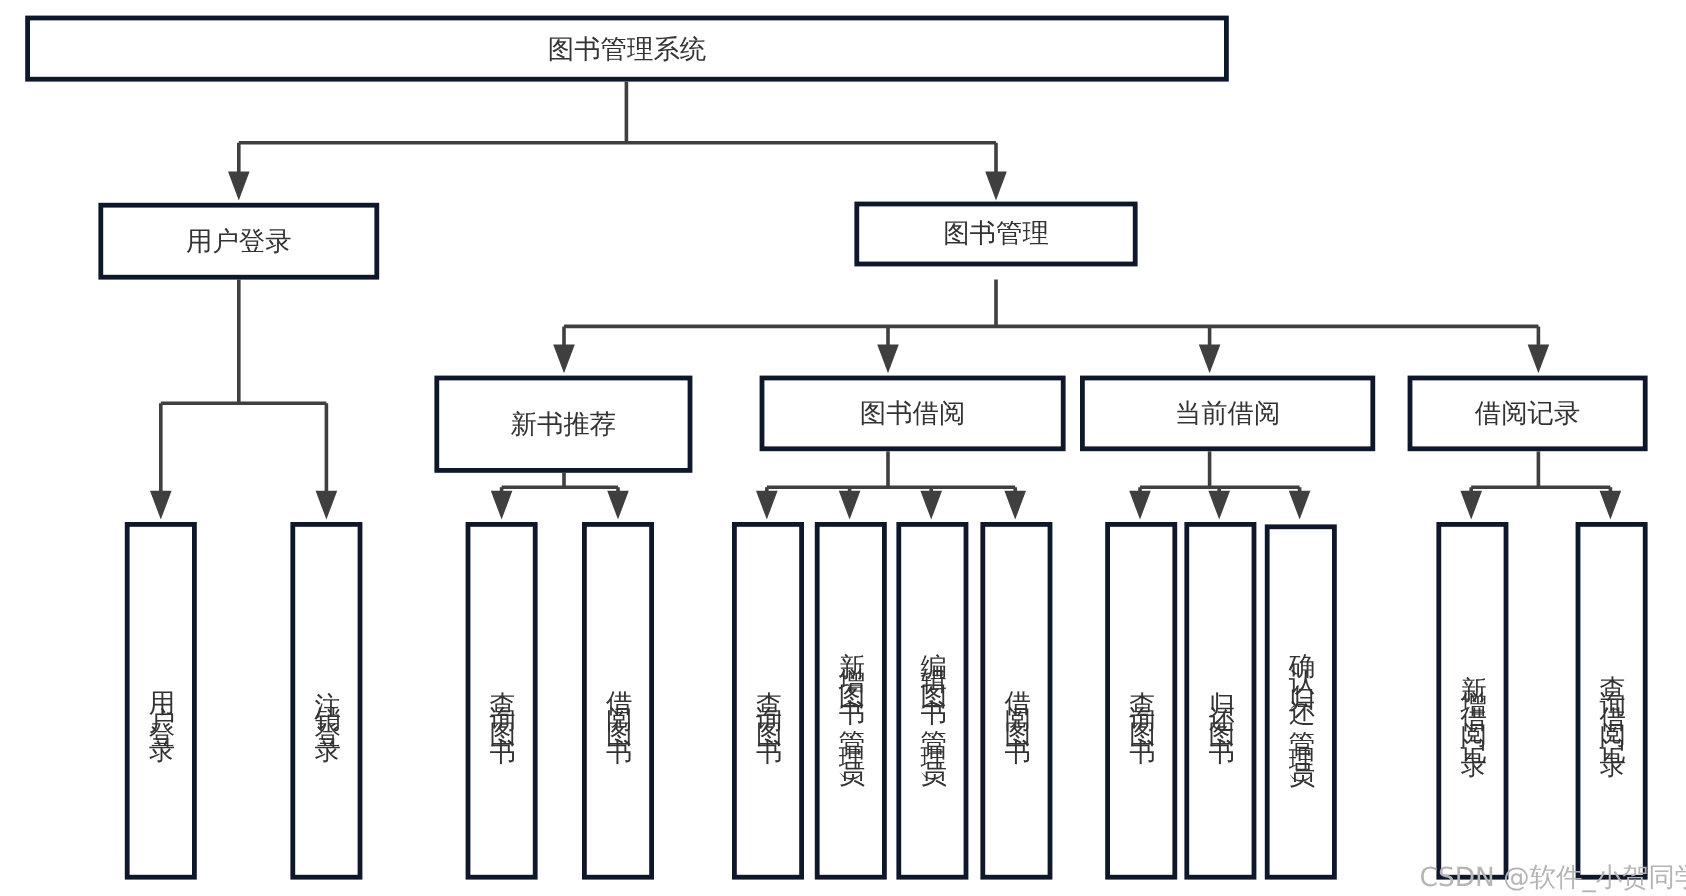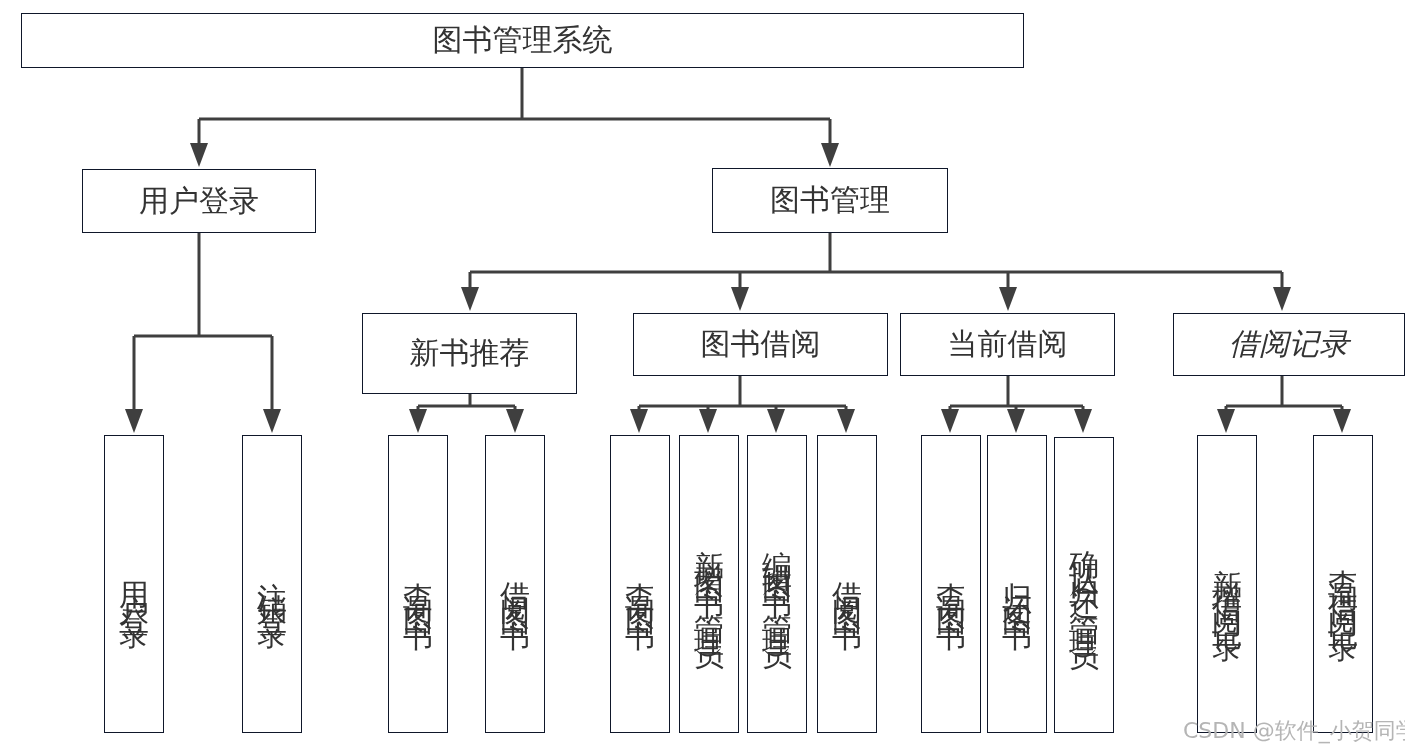--- a/index.html
+++ b/index.html
@@ -17,26 +17,26 @@
   .connectors {
     position: absolute;
     left: 0; top: 0;
     width: 1405px;
     height: 747px;
     pointer-events: none;
   }
   .node {
     position: absolute;
     box-sizing: border-box;
-    border: 1px solid #0f172a;
+    border: 4px solid #0f172a;
     background: #ffffff;
     display: flex;
     align-items: center;
     justify-content: center;
-    font-size: 30px;
+    font-size: 22px;
     color: #333333;
     white-space: nowrap;
     z-index: 1;
   }
   .vnode {
     writing-mode: vertical-rl;
     text-orientation: mixed;
     letter-spacing: 13px;
     white-space: normal;
     line-height: 1;
@@ -81,26 +81,26 @@
       M630,409 L648,409 L639,433 Z  M699,409 L717,409 L708,433 Z
       M767,409 L785,409 L776,433 Z  M837,409 L855,409 L846,433 Z
       M941,409 L959,409 L950,433 Z  M1007,409 L1025,409 L1016,433 Z
       M1074,409 L1092,409 L1083,433 Z
       M1217,409 L1235,409 L1226,433 Z  M1333,409 L1351,409 L1342,433 Z"></path>
   </svg>
 
   <div class="node" style="left:21px; top:13px; width:1003px; height:55px;">图书管理系统</div>
 
   <div class="node" style="left:82px; top:169px; width:234px; height:64px;">用户登录</div>
-  <div class="node" style="left:712px; top:168px; width:236px; height:65px;">图书管理</div>
+  <div class="node" style="left:712px; top:168px; width:236px; height:54px;">图书管理</div>
 
   <div class="node" style="left:362px; top:313px; width:215px; height:81px;">新书推荐</div>
   <div class="node" style="left:633px; top:313px; width:255px; height:63px;">图书借阅</div>
-  <div class="node" style="left:900px; top:313px; width:215px; height:63px;">当前借阅</div>
-  <div class="node" style="left:1173px; top:313px; width:232px; height:63px;font-style:italic;">借阅记录</div>
+  <div class="node" style="left:900px; top:313px; width:246px; height:63px;">当前借阅</div>
+  <div class="node" style="left:1173px; top:313px; width:200px; height:63px;">借阅记录</div>
 
   <div class="node vnode" style="left:104px; top:435px; width:60px; height:298px;">用户登录</div>
   <div class="node vnode" style="left:242px; top:435px; width:60px; height:298px;">注销登录</div>
 
   <div class="node vnode" style="left:388px; top:435px; width:60px; height:298px;">查询图书</div>
   <div class="node vnode" style="left:485px; top:435px; width:60px; height:298px;">借阅图书</div>
 
   <div class="node vnode" style="left:610px; top:435px; width:60px; height:298px;">查询图书</div>
   <div class="node vnode" style="left:679px; top:435px; width:60px; height:298px;">新增图书（管理员）</div>
   <div class="node vnode" style="left:747px; top:435px; width:60px; height:298px;">编辑图书（管理员）</div>

